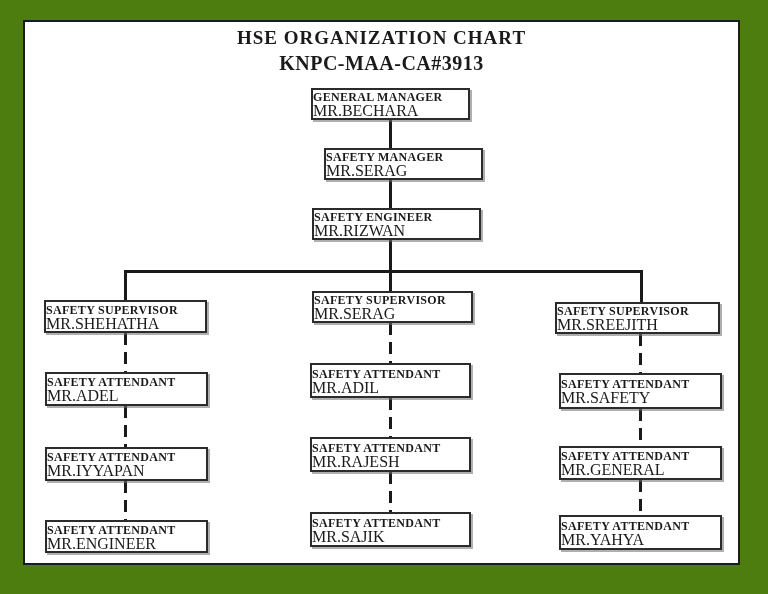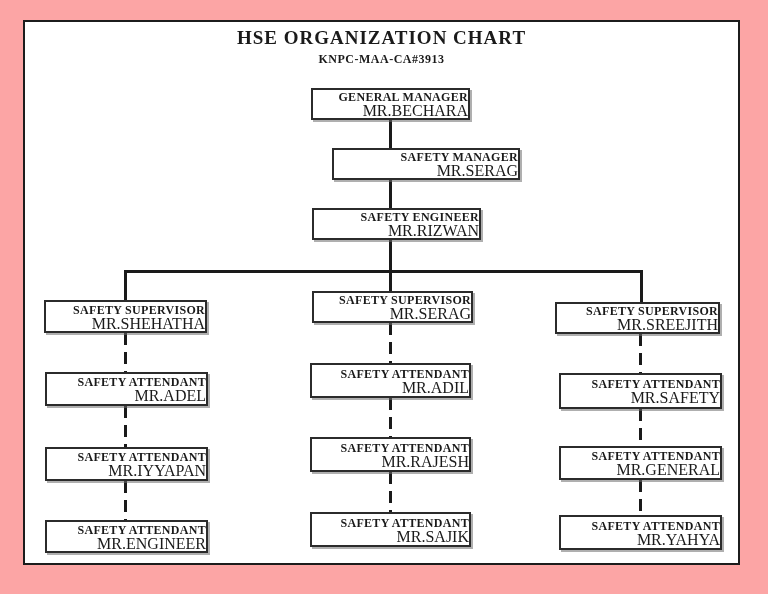--- a/index.html
+++ b/index.html
@@ -1,36 +1,36 @@
 <!DOCTYPE html>
 <html><head>
 <meta charset="utf-8">
 <style>
   html,body{margin:0;padding:0;background:#ffffff;}
   body{width:768px;height:594px;overflow:hidden;}
   .stage{
-    position:relative;width:768px;height:594px;background:#fca5a5;
+    position:relative;width:768px;height:594px;background:#4d7c0f;
     font-family:"Liberation Serif","DejaVu Serif",serif;color:#1a1a1a;
   }
   .frame{
     position:absolute;left:23px;top:20px;width:717px;height:545px;
     border:2px solid #1c1c1c;background:#ffffff;box-sizing:border-box;
   }
   .chart-title{
     position:absolute;left:23px;top:27px;width:717px;text-align:center;
     font-size:19px;font-weight:bold;letter-spacing:1px;white-space:nowrap;
   }
   .chart-subtitle{
     position:absolute;left:23px;top:52px;width:717px;text-align:center;
-    font-size:12px;font-weight:bold;letter-spacing:0.5px;white-space:nowrap;
+    font-size:20px;font-weight:bold;letter-spacing:0.5px;white-space:nowrap;
   }
   .node{
     position:absolute;background:#ffffff;border:2px solid #2b2b2b;
     box-sizing:border-box;display:flex;flex-direction:column;
-    align-items:flex-end;justify-content:center;text-align:center;
+    align-items:flex-start;justify-content:center;text-align:center;
     box-shadow:2px 2px 0 rgba(110,110,110,0.55);
   }
   .node .role{font-weight:bold;font-size:12px;line-height:13px;letter-spacing:0.3px;white-space:nowrap;}
   .node .person{font-size:16px;line-height:13px;white-space:nowrap;}
   .vline{position:absolute;width:3px;background:#1a1a1a;}
   .hline{position:absolute;height:3px;background:#1a1a1a;}
   .vdash{
     position:absolute;width:3px;
     background:repeating-linear-gradient(to bottom,#1a1a1a 0 12px,transparent 12px 19px);
   }
@@ -61,21 +61,21 @@
   <div class="vdash" style="left:389px;top:472px;height:40px"></div>
 
   <div class="vdash" style="left:639px;top:334px;height:39px"></div>
   <div class="vdash" style="left:639px;top:409px;height:37px"></div>
   <div class="vdash" style="left:639px;top:480px;height:35px"></div>
 
   <div class="node" style="left:311px;top:88px;width:159px;height:32px">
     <div class="role">GENERAL MANAGER</div>
     <div class="person">MR.BECHARA</div>
   </div>
-  <div class="node" style="left:332px;top:148px;width:188px;height:32px">
+  <div class="node" style="left:324px;top:148px;width:159px;height:32px">
     <div class="role">SAFETY MANAGER</div>
     <div class="person">MR.SERAG</div>
   </div>
   <div class="node" style="left:312px;top:208px;width:169px;height:32px">
     <div class="role">SAFETY ENGINEER</div>
     <div class="person">MR.RIZWAN</div>
   </div>
 
   <div class="node" style="left:44px;top:300px;width:163px;height:33px">
     <div class="role">SAFETY SUPERVISOR</div>

